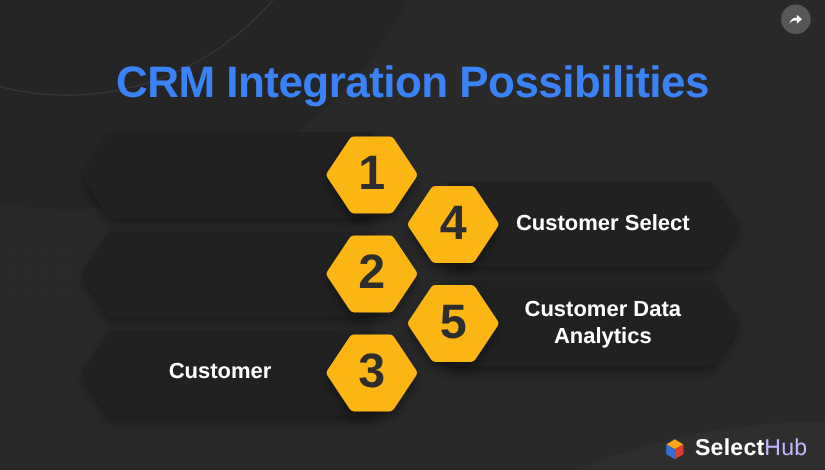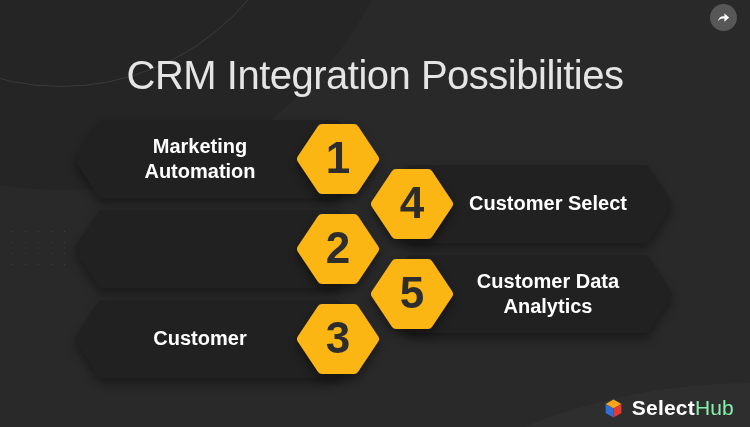--- a/index.html
+++ b/index.html
@@ -14,21 +14,21 @@
   .deco-arc-line { position:absolute; left:-185px; top:-405px; width:490px; height:490px;
     border-radius:50%; border:1px solid #3a3a3a; }
   .deco-bottom { position:absolute; left:144px; top:383px; width:1212px; height:1212px;
     border-radius:50%; background:#2e2e2e; }
   .dot-grid { position:absolute; left:6px; top:226px; width:64px; height:44px;
     background-image:radial-gradient(circle 1.3px, #424242 60%, transparent 62%);
     background-size:13px 11px; opacity:.85; }
 
   .title {
     position:absolute; left:0; right:0; top:26px; text-align:center;
-    color:#e5e5e5; font-size:40px; font-weight:400; letter-spacing:-0.5px;
+    color:#3b82f6; font-size:40px; font-weight:700; letter-spacing:-0.5px;
   }
 
   .share-btn {
     position:absolute; left:710px; top:4px; width:27px; height:27px; border-radius:50%;
     background:#575757; display:flex; align-items:center; justify-content:center;
     cursor:pointer; z-index:6;
   }
 
   .banner-svg { position:absolute; z-index:1; filter:drop-shadow(0 6px 5px rgba(0,0,0,0.35)); }
   .banner-path { fill:#212121; stroke:#212121; stroke-width:10; stroke-linejoin:round; }
@@ -45,21 +45,21 @@
   .hex-path { fill:#fcb614; stroke:#fcb614; stroke-width:10; stroke-linejoin:round; }
   .hex-num {
     position:absolute; inset:0; display:flex; align-items:center; justify-content:center;
     font-size:44px; font-weight:700; color:#2d2d2d; padding-bottom:3px; z-index:3;
   }
 
   .brand { position:absolute; right:16px; top:396px; display:flex; align-items:center;
     gap:7px; z-index:5; }
   .brand-text { font-size:21px; color:#ffffff; letter-spacing:0.2px; }
   .brand-bold { font-weight:700; }
-  .brand-light { font-weight:400; color:#86efac; }
+  .brand-light { font-weight:400; color:#c4b5fd; }
 </style>
 </head>
 <body>
 
 <div class="stage">
 
   <div class="deco-circle-dark"></div>
   <div class="deco-arc-line"></div>
   <div class="deco-bottom"></div>
   <div class="dot-grid"></div>
@@ -68,21 +68,20 @@
 
   <div class="share-btn">
     <svg width="17" height="15" viewBox="0 0 24 21">
       <path d="M4 16 C5 10.5 9.2 8 13.3 8.8 L13.3 4.8 L20 10.6 L13.3 16.4 L13.3 12.4 C9.8 11.4 6.5 12.6 4 16 Z" fill="#ffffff"></path>
     </svg>
   </div>
 
   <svg class="banner-svg" style="left:72px; top:117px;" width="272" height="84" viewBox="0 0 272 84">
     <path class="banner-path" d="M8 42 L30 8 H264 V76 H30 Z"></path>
   </svg>
-  <div class="banner-label" style="left:112px; top:121px; width:176px; height:75px;">Marketing Automation</div>
   <div class="hex" style="left:296px; top:121px;">
     <svg viewBox="0 0 84 76">
       <path class="hex-path" d="M6 38 L26 8 H58 L78 38 L58 68 H26 Z"></path>
     </svg>
     <div class="hex-num">1</div>
   </div>
 
   <svg class="banner-svg" style="left:72px; top:207px;" width="272" height="84" viewBox="0 0 272 84">
     <path class="banner-path" d="M8 42 L30 8 H264 V76 H30 Z"></path>
   </svg>

